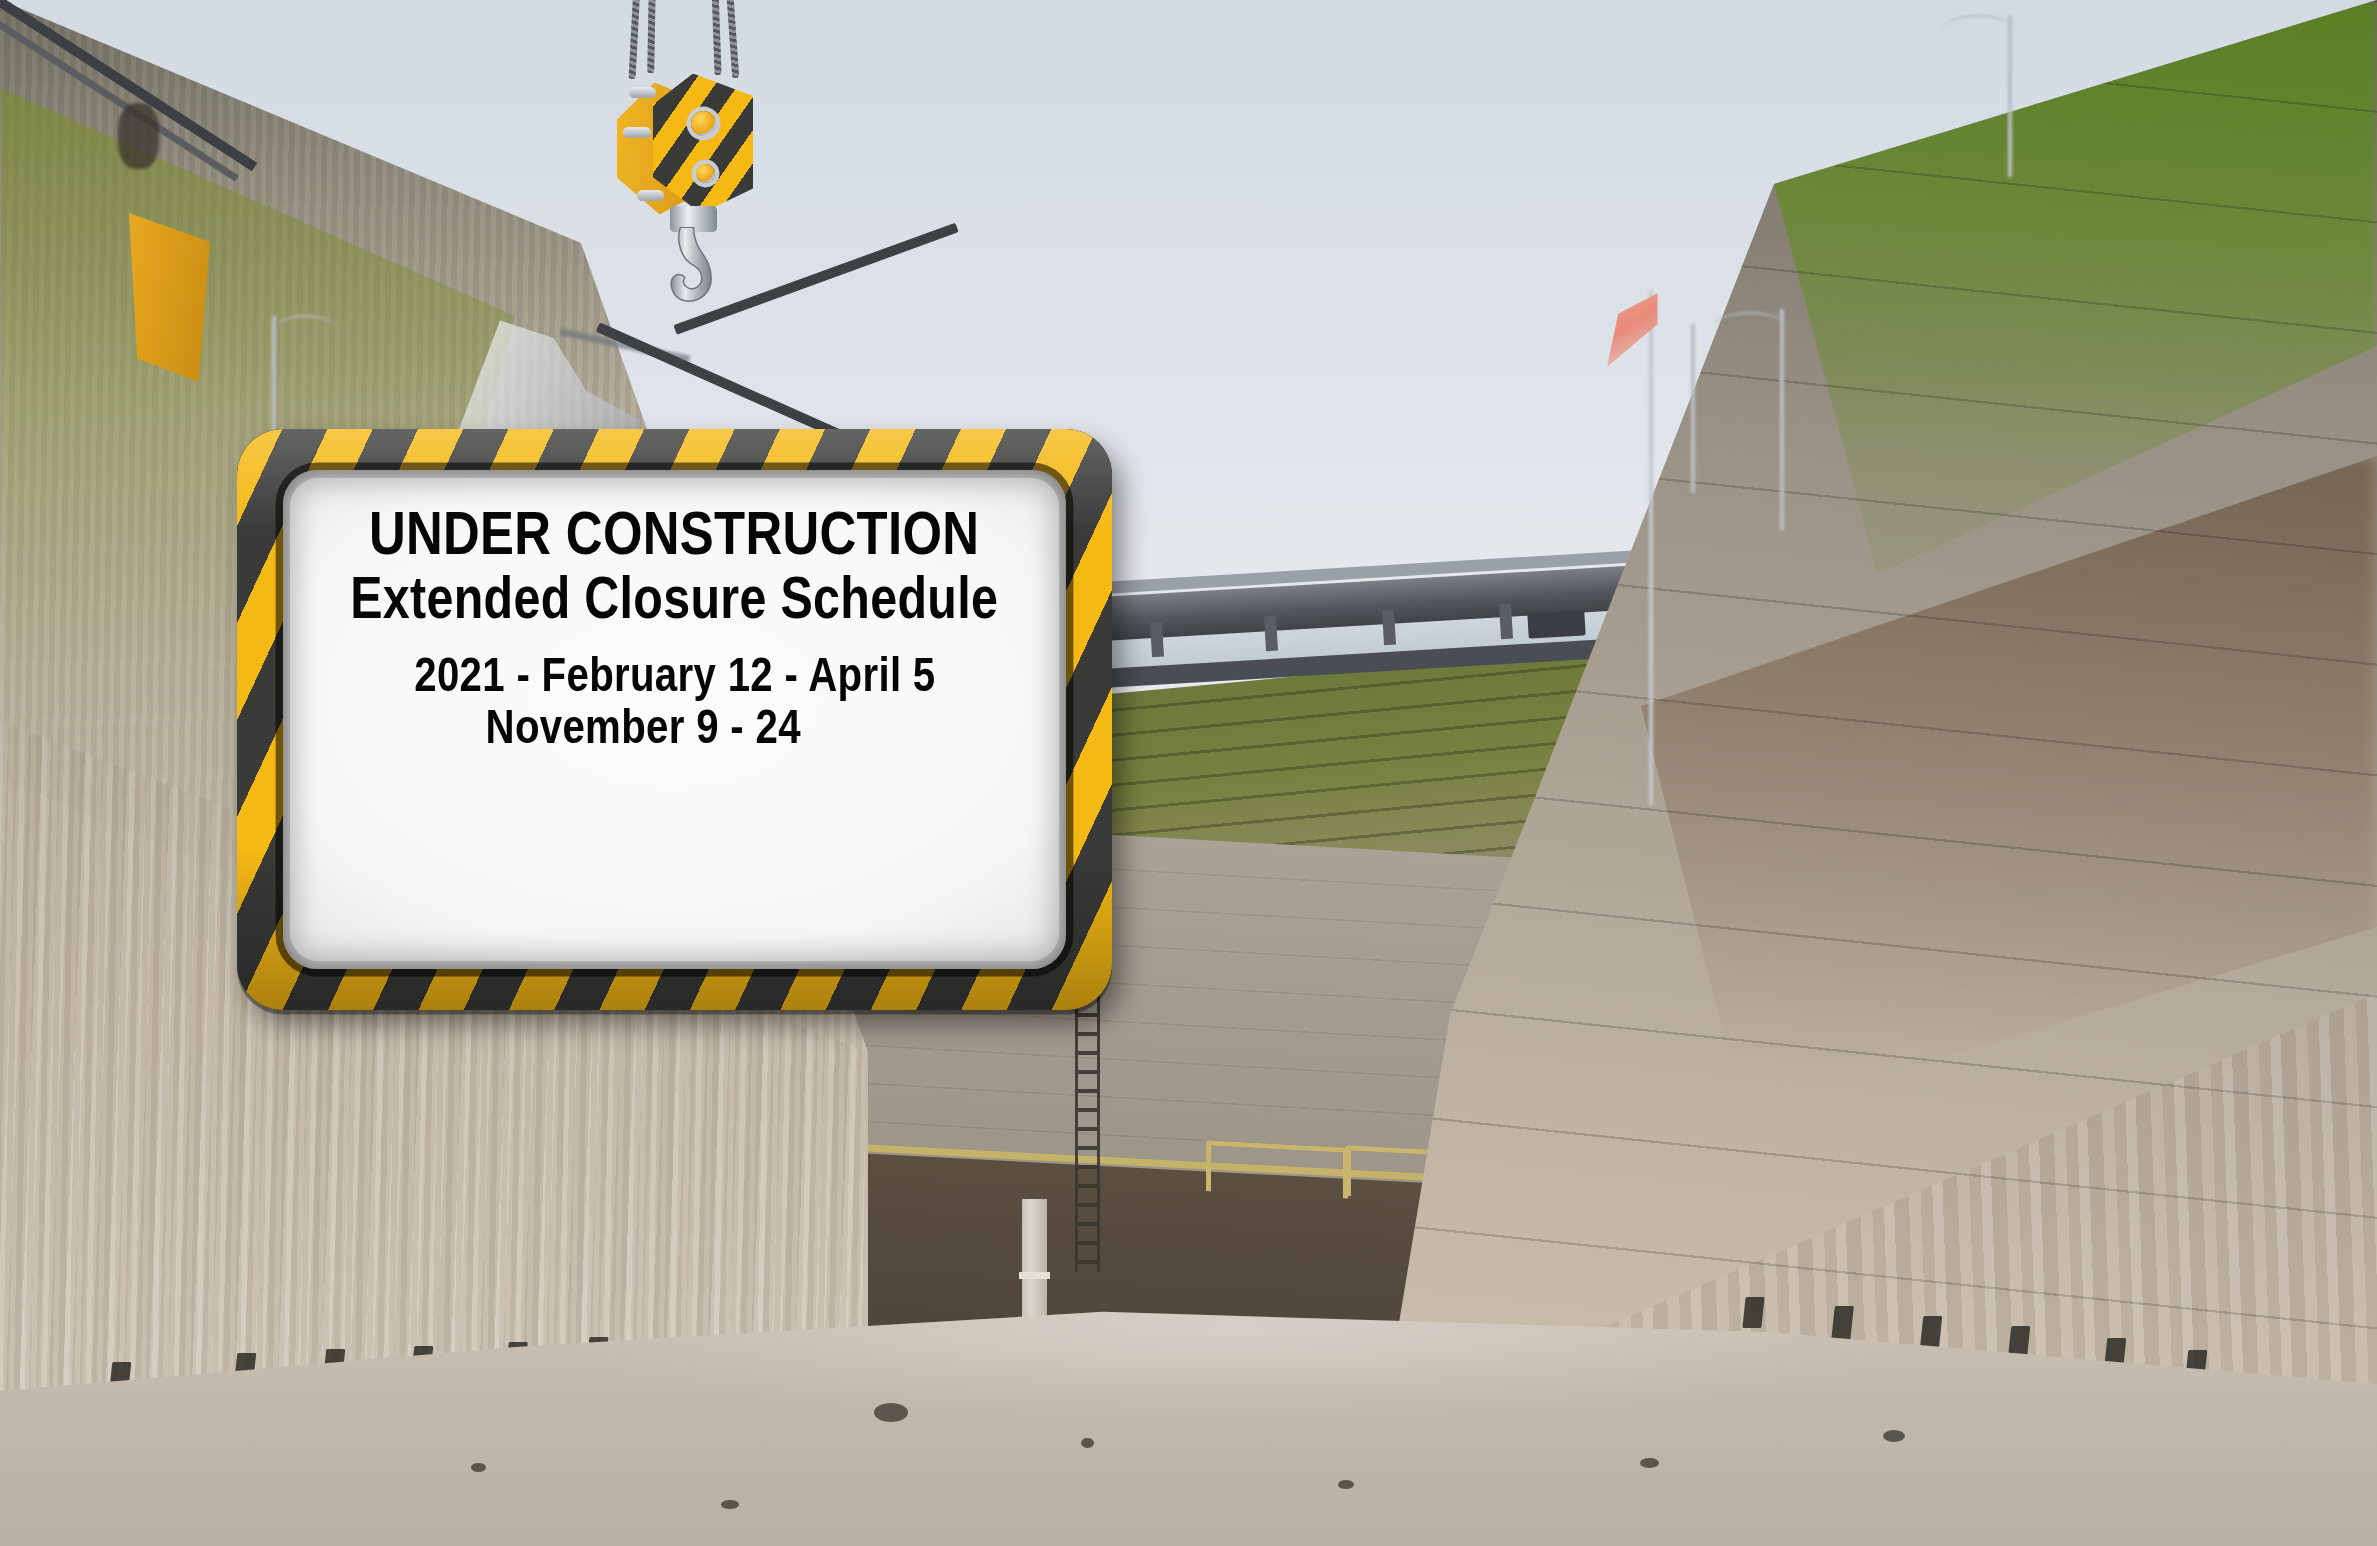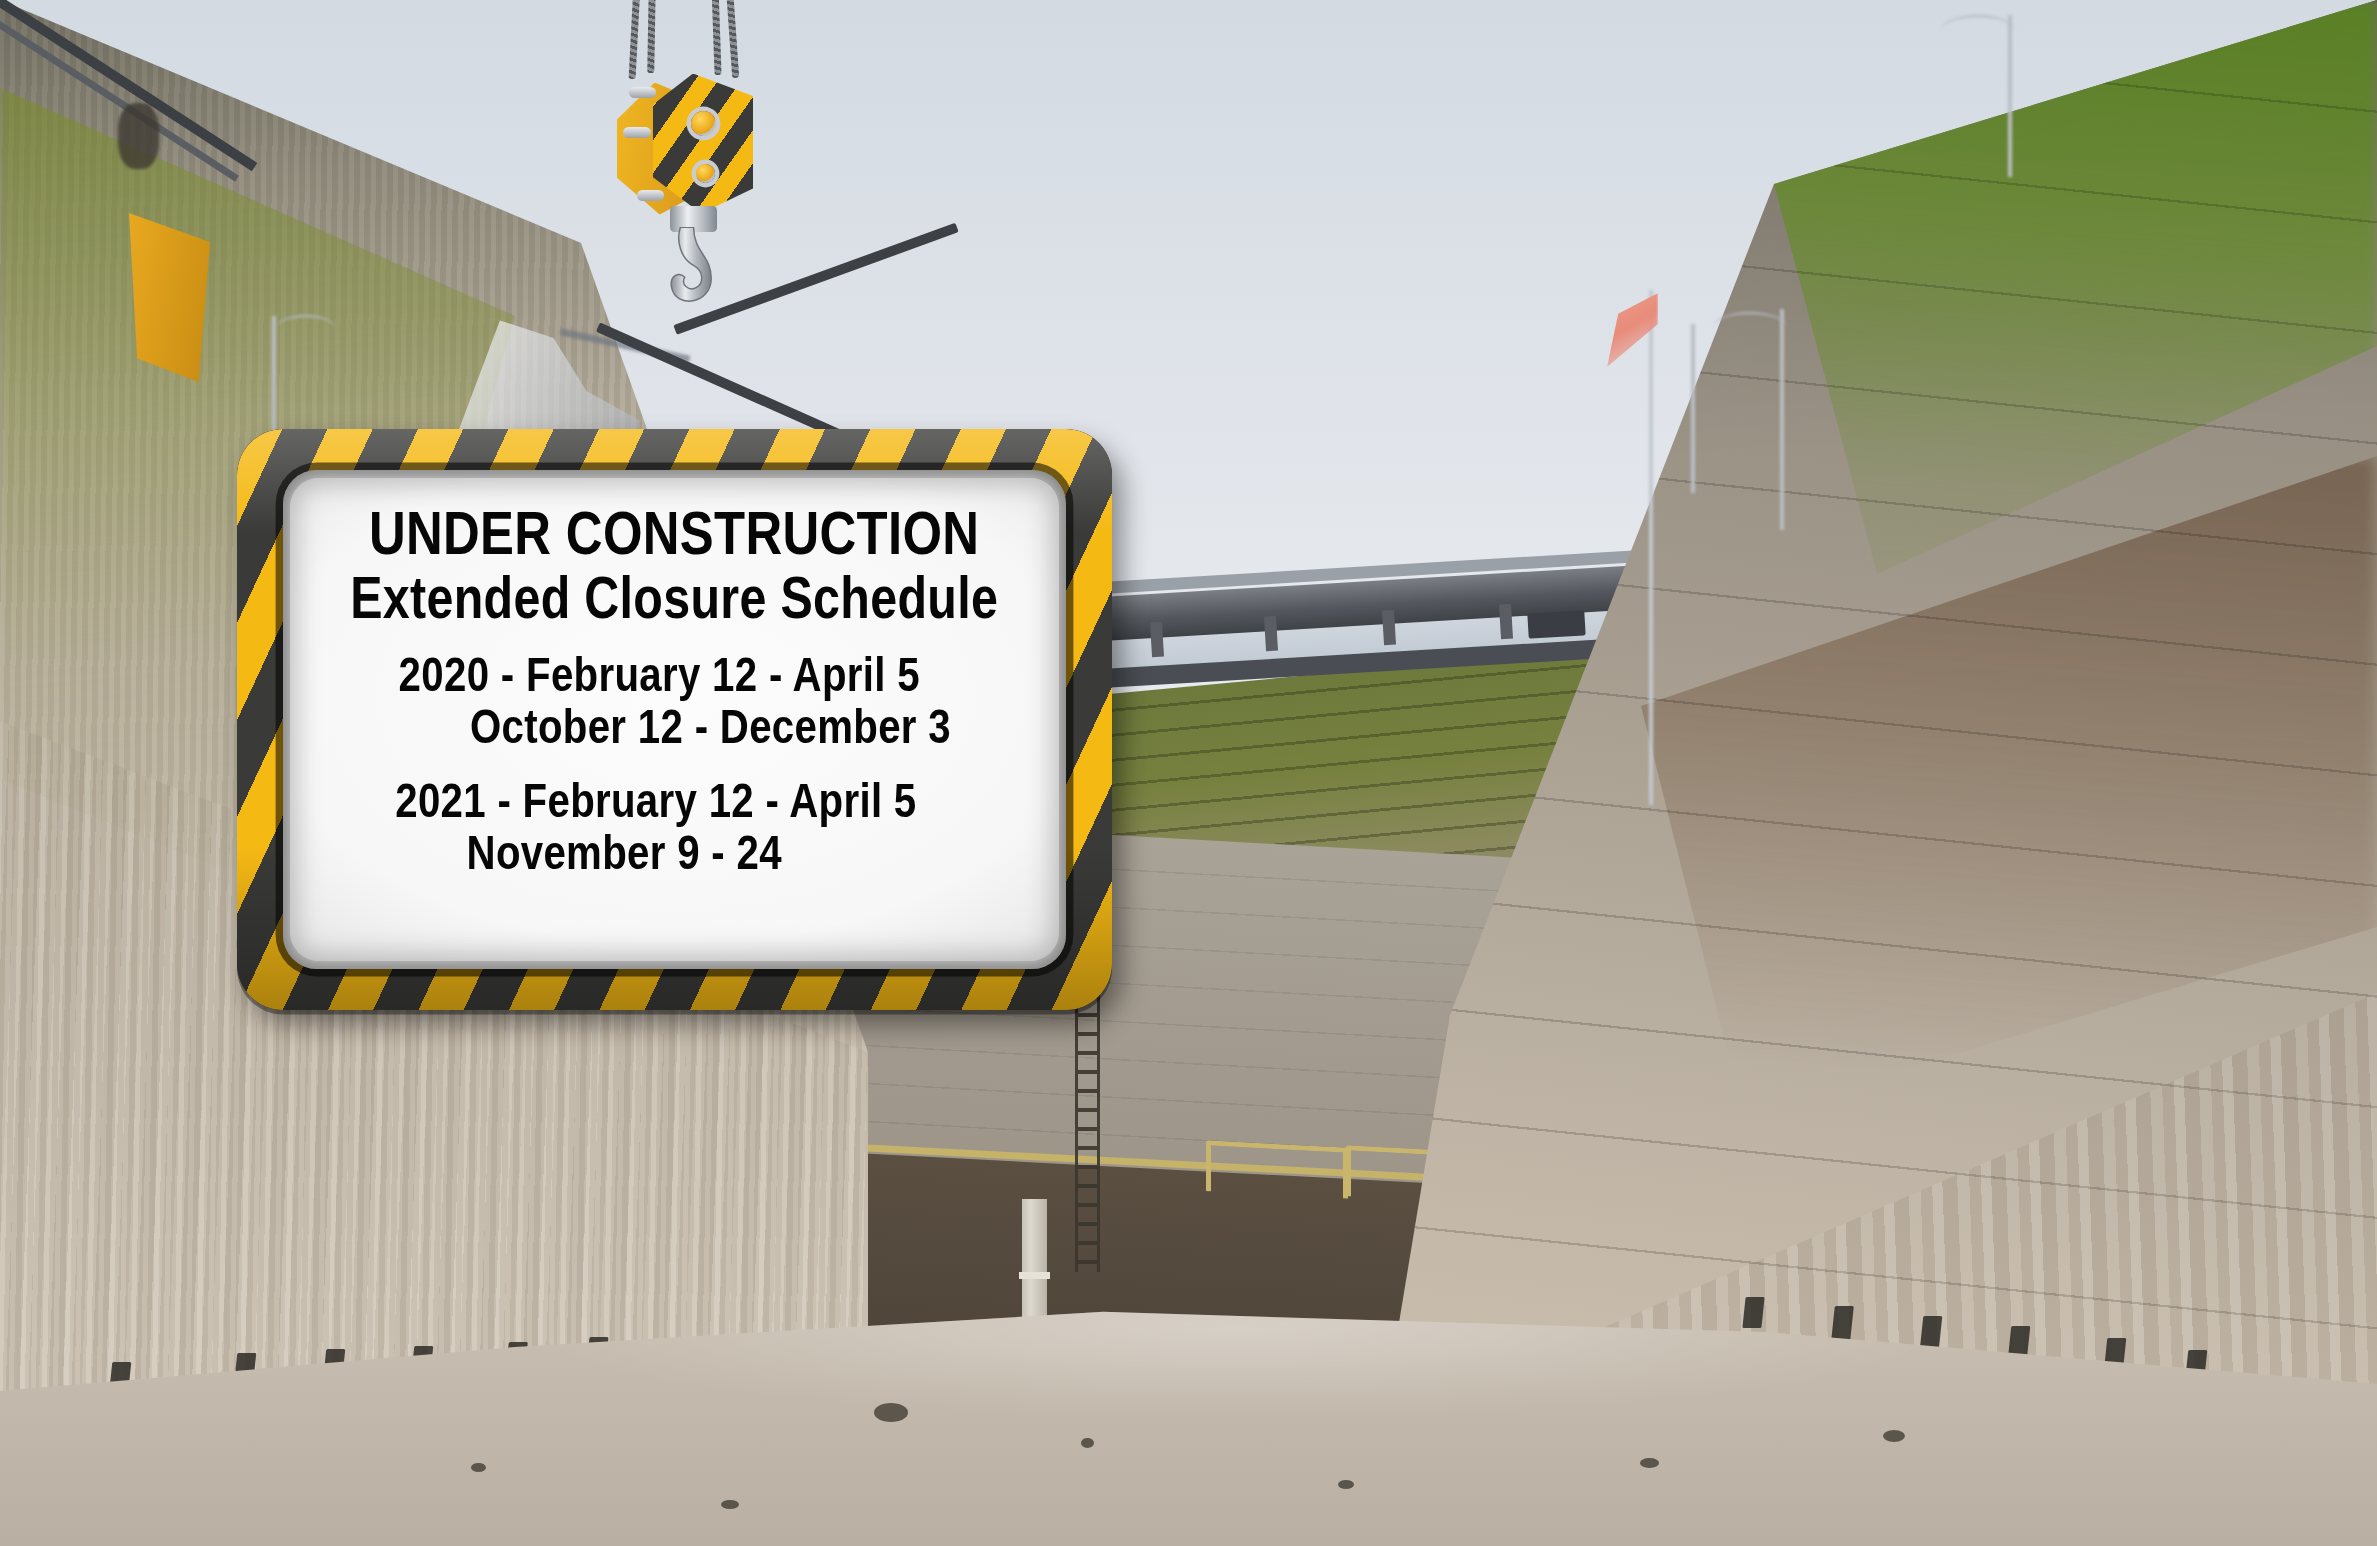--- a/index.html
+++ b/index.html
@@ -402,24 +402,20 @@
       <div class="sign-bevel"></div>
     </div>
     <div class="sign-inner-ring"></div>
 
     <div class="sign-panel">
       <div class="line l-title">UNDER CONSTRUCTION</div>
       <div class="line l-sub">Extended Closure Schedule</div>
 
       <div class="rows">
         <div class="grp">
-          <div class="line l-row">2020 -  February 12 - April 5</div>
-          <div class="line l-row indent">October 12 - December 3</div>
-        </div>
-        <div class="grp">
           <div class="line l-row">2021 -  February 12 - April 5</div>
           <div class="line l-row indent">November 9 - 24</div>
         </div>
       </div>
     </div>
   </div>
 
 </div>
 
 

